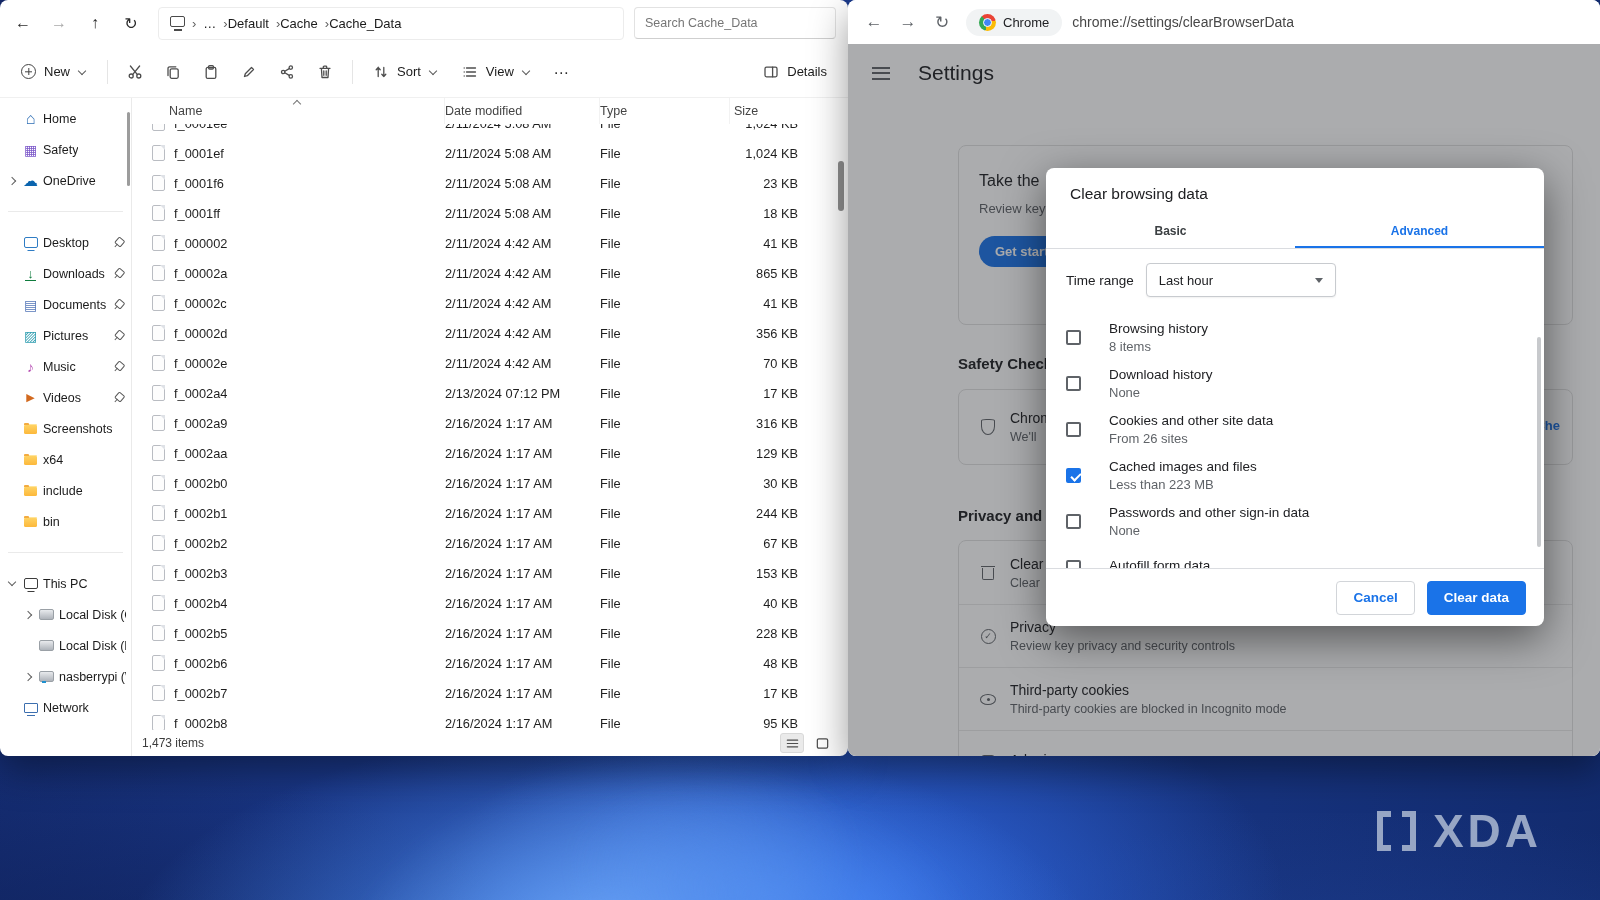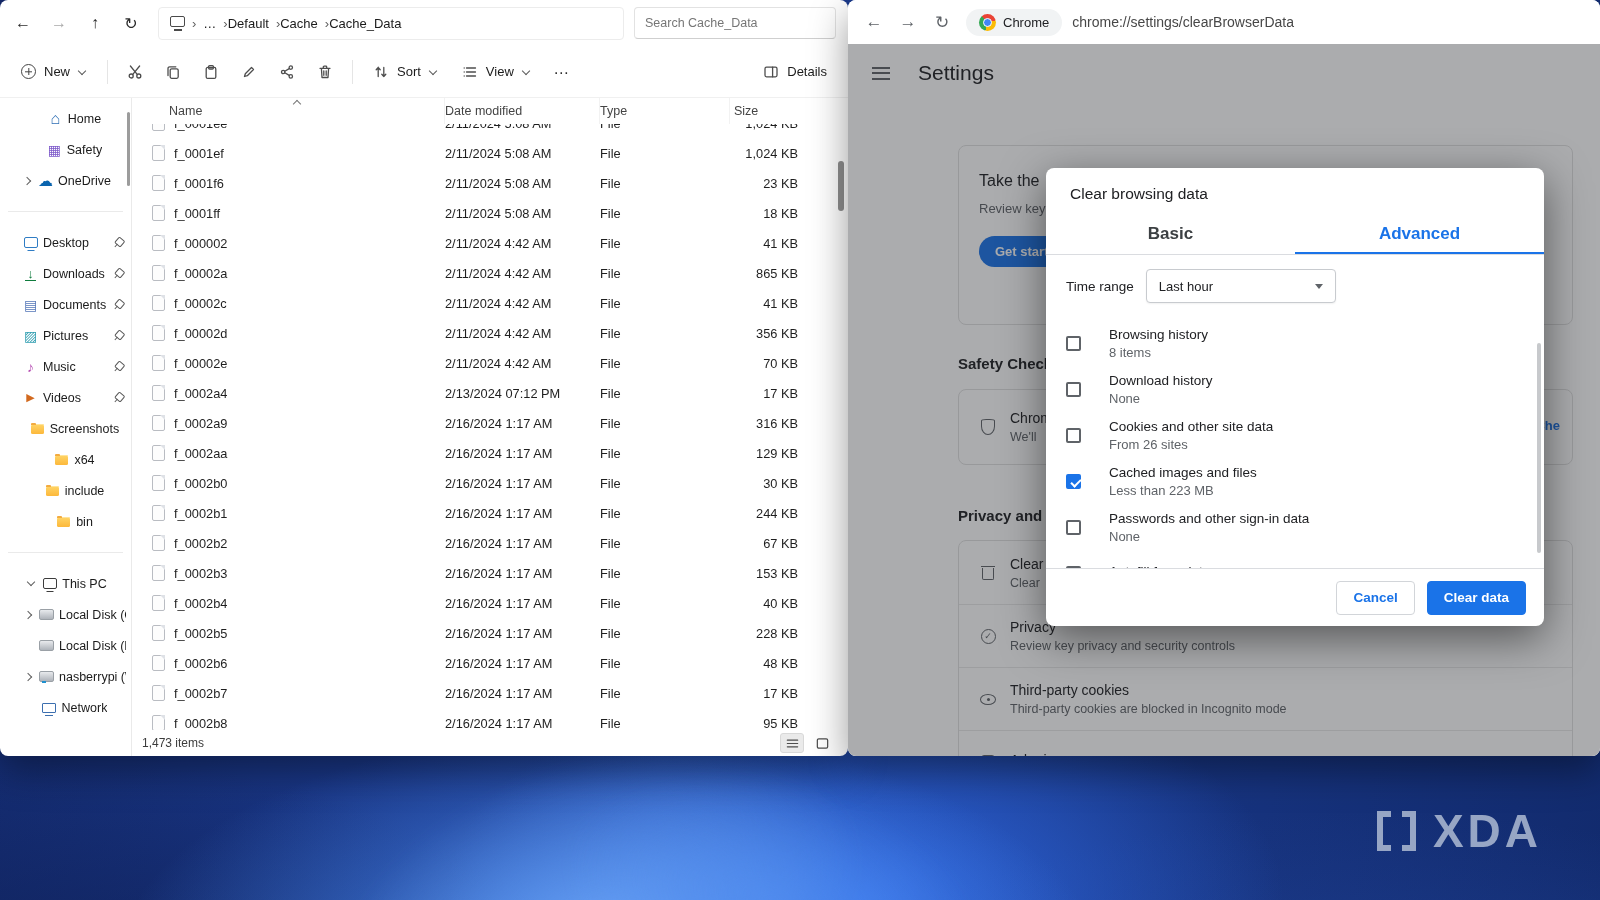--- a/index.html
+++ b/index.html
@@ -69,21 +69,21 @@
   .cmd-sep { width:1px; height:24px; background:#e5e5e5; margin:0 7px; }
   .cmd-ico { width:36px; height:36px; border-radius:5px; display:flex; align-items:center; justify-content:center; }
   .cmd-ico svg, .cmd-new svg { display:block; }
   .more-btn::before { content:"…"; font-size:16px; color:#2b2b2b; letter-spacing:1px; margin-top:-6px; }
   .cmd-right { margin-left:auto; display:flex; align-items:center; }
 
   .ex-body { flex:1; display:flex; min-height:0; position:relative; }
 
   .sidebar { width:132px; flex:none; padding-top:5px; position:relative; overflow:hidden; border-right:1px solid #eaeaea; }
   .sb-item { height:31px; display:flex; align-items:center; gap:4px; padding:0 3px 0 5px; margin:0 2px;
-             border-radius:5px; font-size:12.5px; color:#1b1b1b; white-space:nowrap;justify-content:center; }
+             border-radius:5px; font-size:12.5px; color:#1b1b1b; white-space:nowrap; }
   .sb-item.indent { padding-left:21px; }
   .sb-chev { width:11px; height:11px; flex:none; position:relative; }
   .chv-right::before { content:''; position:absolute; left:2px; top:3px; width:5px; height:5px;
       border-right:1.3px solid #5f5f5f; border-top:1.3px solid #5f5f5f; transform:rotate(45deg); }
   .chv-down::before { content:''; position:absolute; left:2px; top:1px; width:5px; height:5px;
       border-right:1.3px solid #5f5f5f; border-bottom:1.3px solid #5f5f5f; transform:rotate(45deg); }
   .sb-ico { width:17px; height:17px; flex:none; display:flex; align-items:center; justify-content:center;
             position:relative; font-size:14px; }
   .sb-label { overflow:hidden; text-overflow:clip; }
   .sb-sep { height:1px; background:#eaeaea; margin:15px 8px; }
@@ -199,21 +199,21 @@
   [data-name="ad-privacy-icon"]::before { content:''; width:12px; height:12px; border:1.6px solid #5f6368; border-radius:3px; }
 
   .st-scrim { position:absolute; inset:0; background:rgba(33,36,41,.38); z-index:10; }
 
   
   .dialog { position:absolute; left:1046px; top:168px; width:498px; height:458px; background:#fff;
             border-radius:8px; box-shadow:0 12px 44px rgba(0,0,0,.5); z-index:60;
             display:flex; flex-direction:column; overflow:hidden; }
   .dlg-title { padding:17px 24px 12px; font-size:15.5px; color:#202124; }
   .dlg-tabs { display:flex; flex:none; border-bottom:1px solid #dadce0; }
-  .dlg-tab { flex:1; text-align:center; padding:9px 0 10px; font-size:17px; color:#3c4043; font-weight:bold; }
+  .dlg-tab { flex:1; text-align:center; padding:9px 0 10px; font-size:12px; color:#3c4043; font-weight:bold; }
   .dlg-tab.active { color:#1a73e8; box-shadow:inset 0 -2px 0 #1a73e8; }
   .dlg-body { flex:1; overflow:hidden; position:relative; padding:14px 20px 0; }
   .time-row { display:flex; align-items:center; gap:12px; margin-bottom:14px; }
   .time-label { font-size:13.5px; color:#202124; }
   .time-select { width:190px; height:34px; border:1px solid #c8cbcf; border-radius:4px; background:#fff;
                  display:flex; align-items:center; justify-content:space-between; padding:0 12px;
                  font-size:13px; color:#202124; box-shadow:0 1px 2px rgba(0,0,0,.06); }
   .sel-caret { width:0; height:0; border-left:4.5px solid transparent; border-right:4.5px solid transparent;
                border-top:5px solid #5f6368; }
   .chk-row { display:flex; gap:28px; height:46px; align-items:center; padding-top:4px; }

